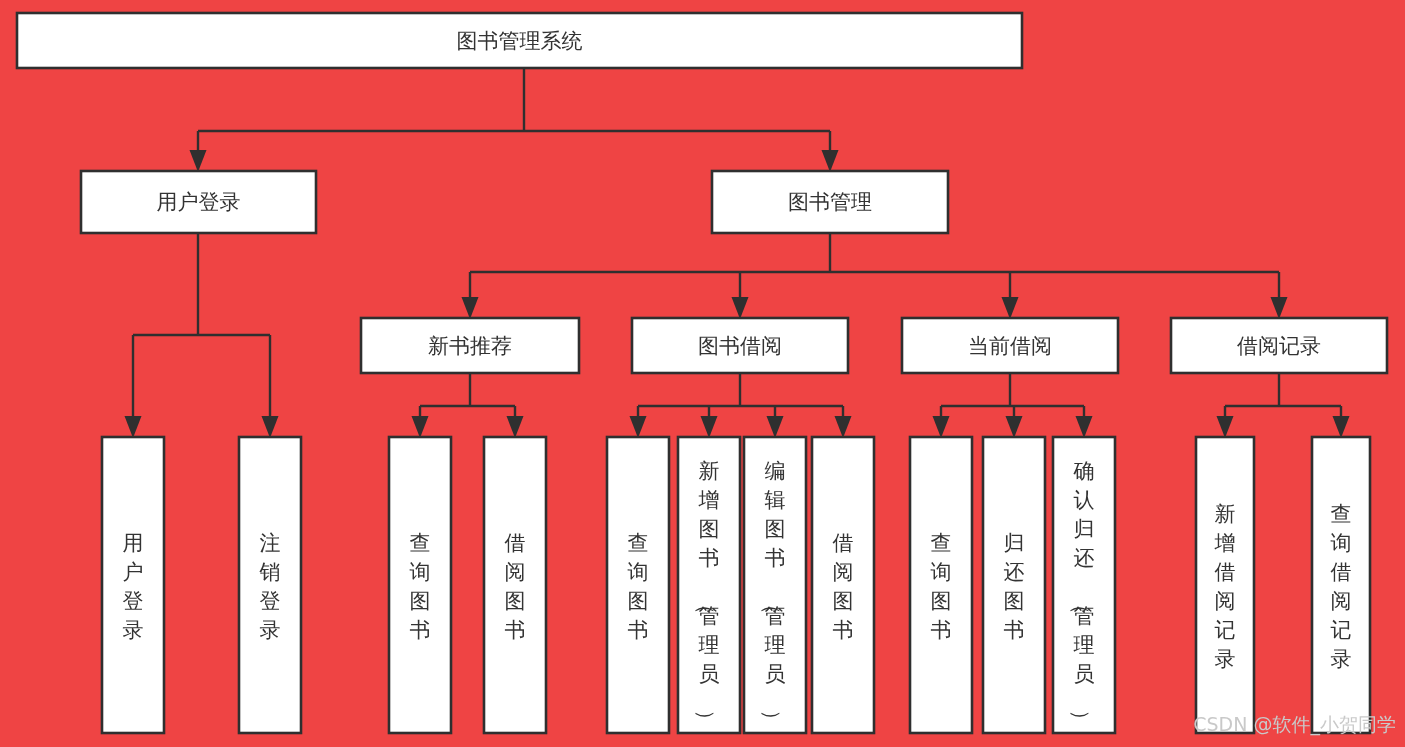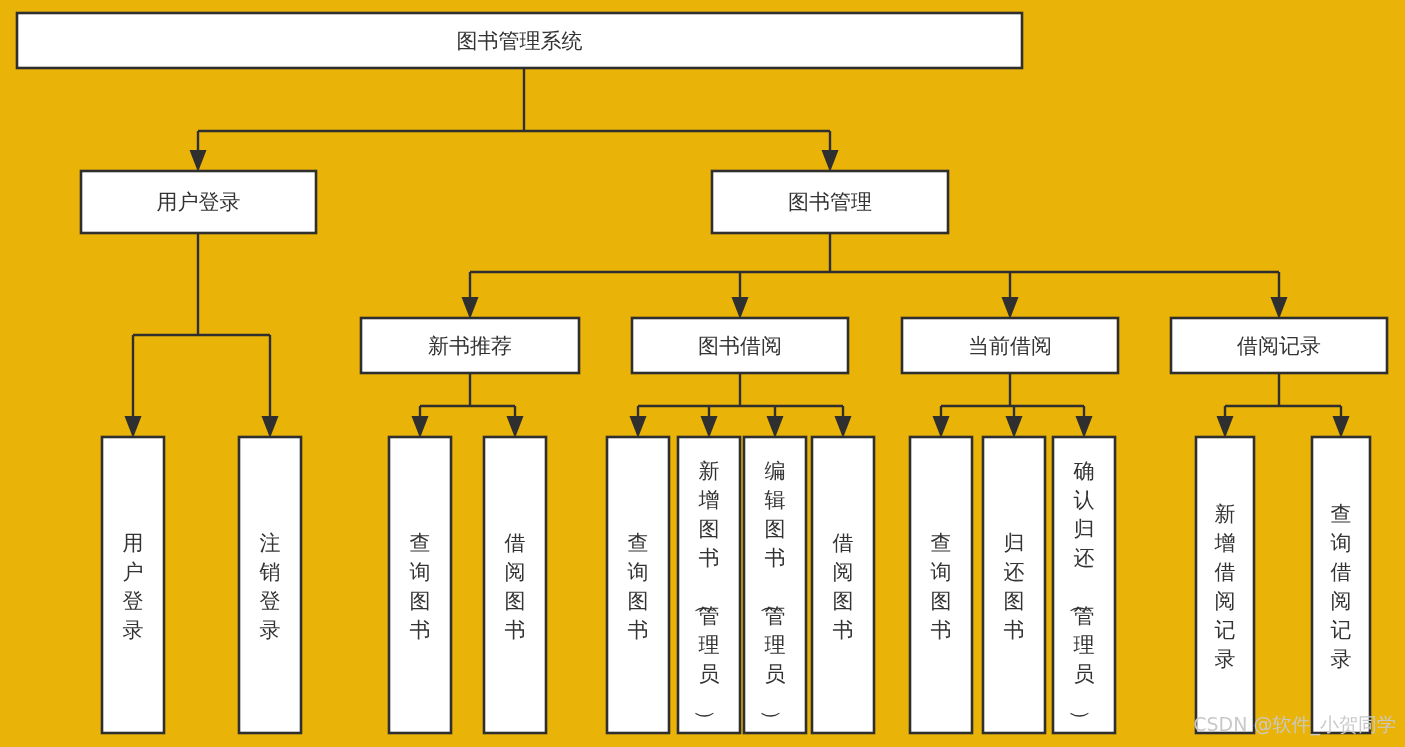--- a/index.html
+++ b/index.html
@@ -11,21 +11,21 @@
   body {
     width: 1405px;
     height: 747px;
     overflow: hidden;
     font-family: "DejaVu Sans", "Liberation Sans", sans-serif;
   }
   #diagram-root {
     position: relative;
     width: 1405px;
     height: 747px;
-    background: #eab308;
+    background: #ef4444;
   }
   svg#structure-chart {
     display: block;
     width: 1405px;
     height: 747px;
   }
   .node-box {
     fill: #ffffff;
     stroke: #2f2f2f;
     stroke-width: 2.6;

